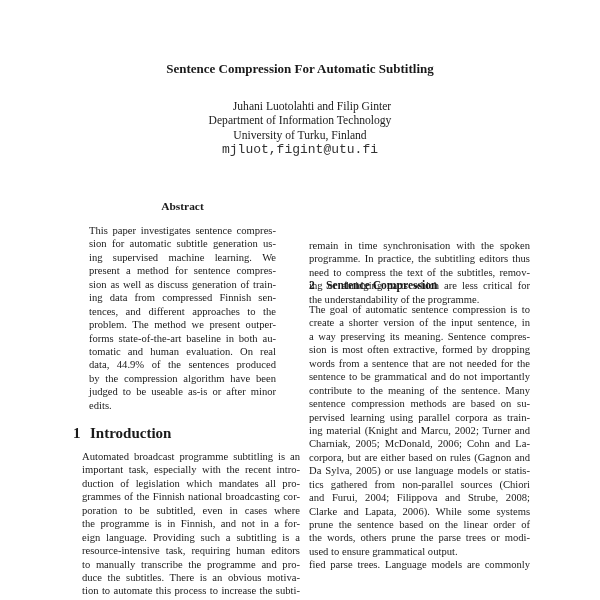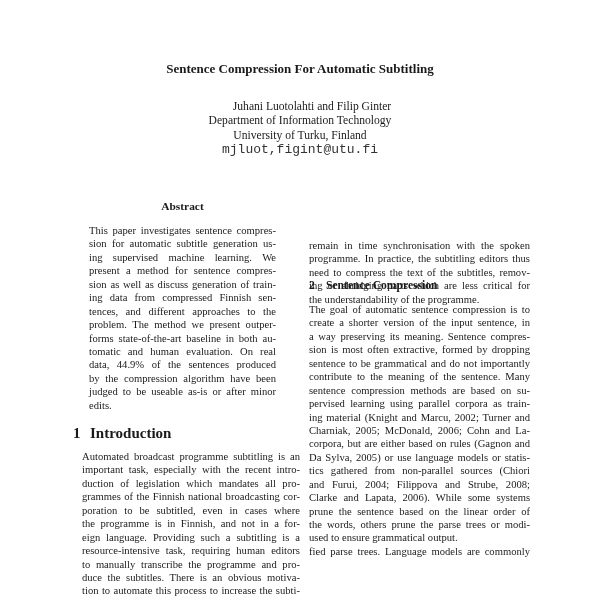--- a/index.html
+++ b/index.html
@@ -99,20 +99,21 @@
   </div>
 
   <div class="sec2-head">
     <span class="num">2</span><span>Sentence Compression</span>
   </div>
   <div class="col sec2-body">
     <span class="line">The goal of automatic sentence compression is to</span>
     <span class="line">create a shorter version of the input sentence, in</span>
     <span class="line">a way preserving its meaning. Sentence compres-</span>
     <span class="line">sion is most often extractive, formed by dropping</span>
+    <span class="line">words from a sentence that are not needed for the</span>
     <span class="line">sentence to be grammatical and do not importantly</span>
     <span class="line">contribute to the meaning of the sentence. Many</span>
     <span class="line">sentence compression methods are based on su-</span>
     <span class="line">pervised learning using parallel corpora as train-</span>
     <span class="line">ing material (Knight and Marcu, 2002; Turner and</span>
     <span class="line">Charniak, 2005; McDonald, 2006; Cohn and La-</span>
     <span class="line">corpora, but are either based on rules (Gagnon and</span>
     <span class="line">Da Sylva, 2005) or use language models or statis-</span>
     <span class="line">tics gathered from non-parallel sources (Chiori</span>
     <span class="line">and Furui, 2004; Filippova and Strube, 2008;</span>

